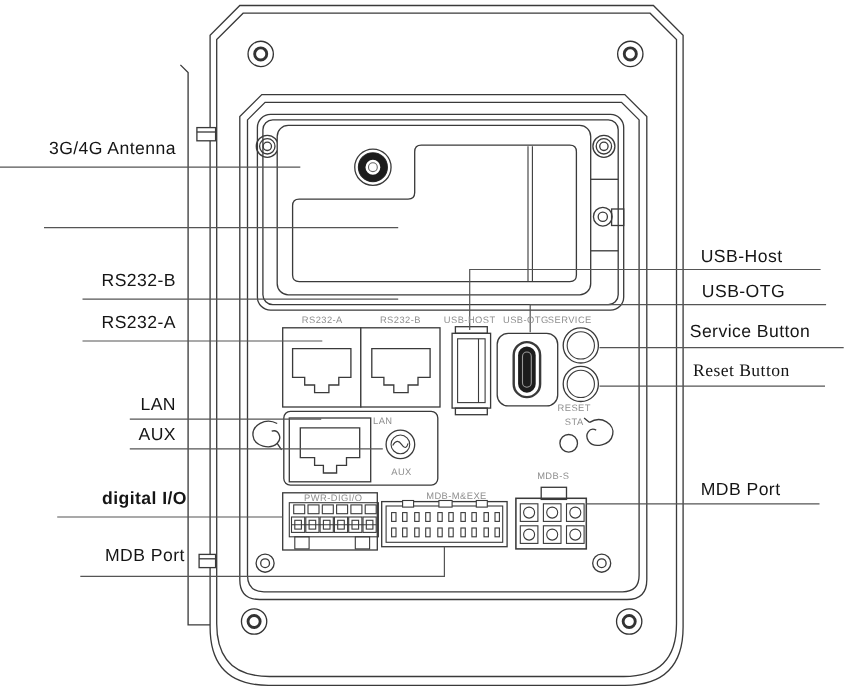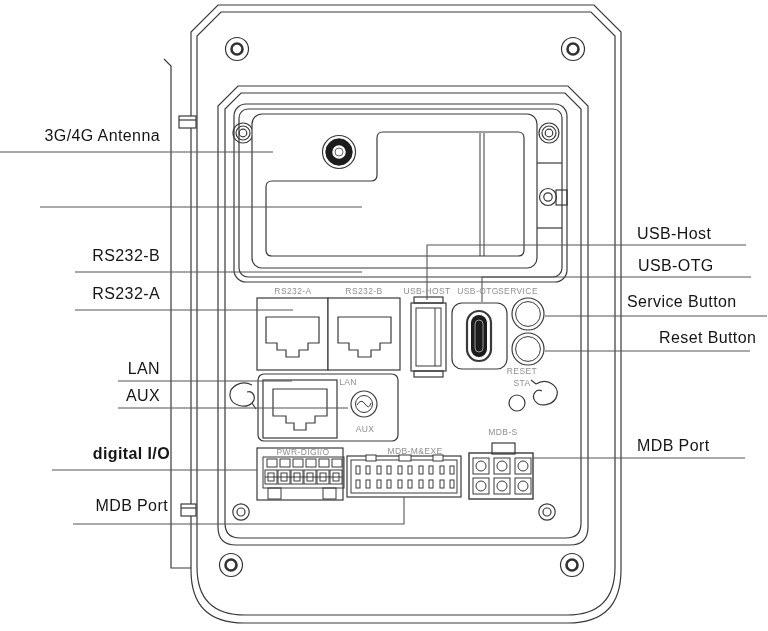--- a/index.html
+++ b/index.html
@@ -260,16 +260,16 @@
 <div class="callout left-col" style="right:608px;top:248px;">RS232-B</div>
 <div class="callout left-col" style="right:608px;top:286px;">RS232-A</div>
 <div class="callout left-col" style="right:608px;top:361px;">LAN</div>
 <div class="callout left-col" style="right:608px;top:388px;">AUX</div>
 <div class="callout left-col" style="right:598px;top:446px;font-weight:bold;">digital I/O</div>
 <div class="callout left-col" style="right:600px;top:498px;">MDB Port</div>
 
 <div class="callout right-col" style="left:637px;top:226px;">USB-Host</div>
 <div class="callout right-col" style="left:638px;top:258px;">USB-OTG</div>
 <div class="callout right-col" style="left:627px;top:294px;">Service Button</div>
-<div class="callout right-col" style="left:659px;top:330px;">Reset Button</div>
+<div class="callout right-col" style="left:630px;top:330px;font-family:Liberation Serif, serif;">Reset Button</div>
 <div class="callout right-col" style="left:637px;top:438px;">MDB Port</div>
 
 </div>
 
 </body></html>

